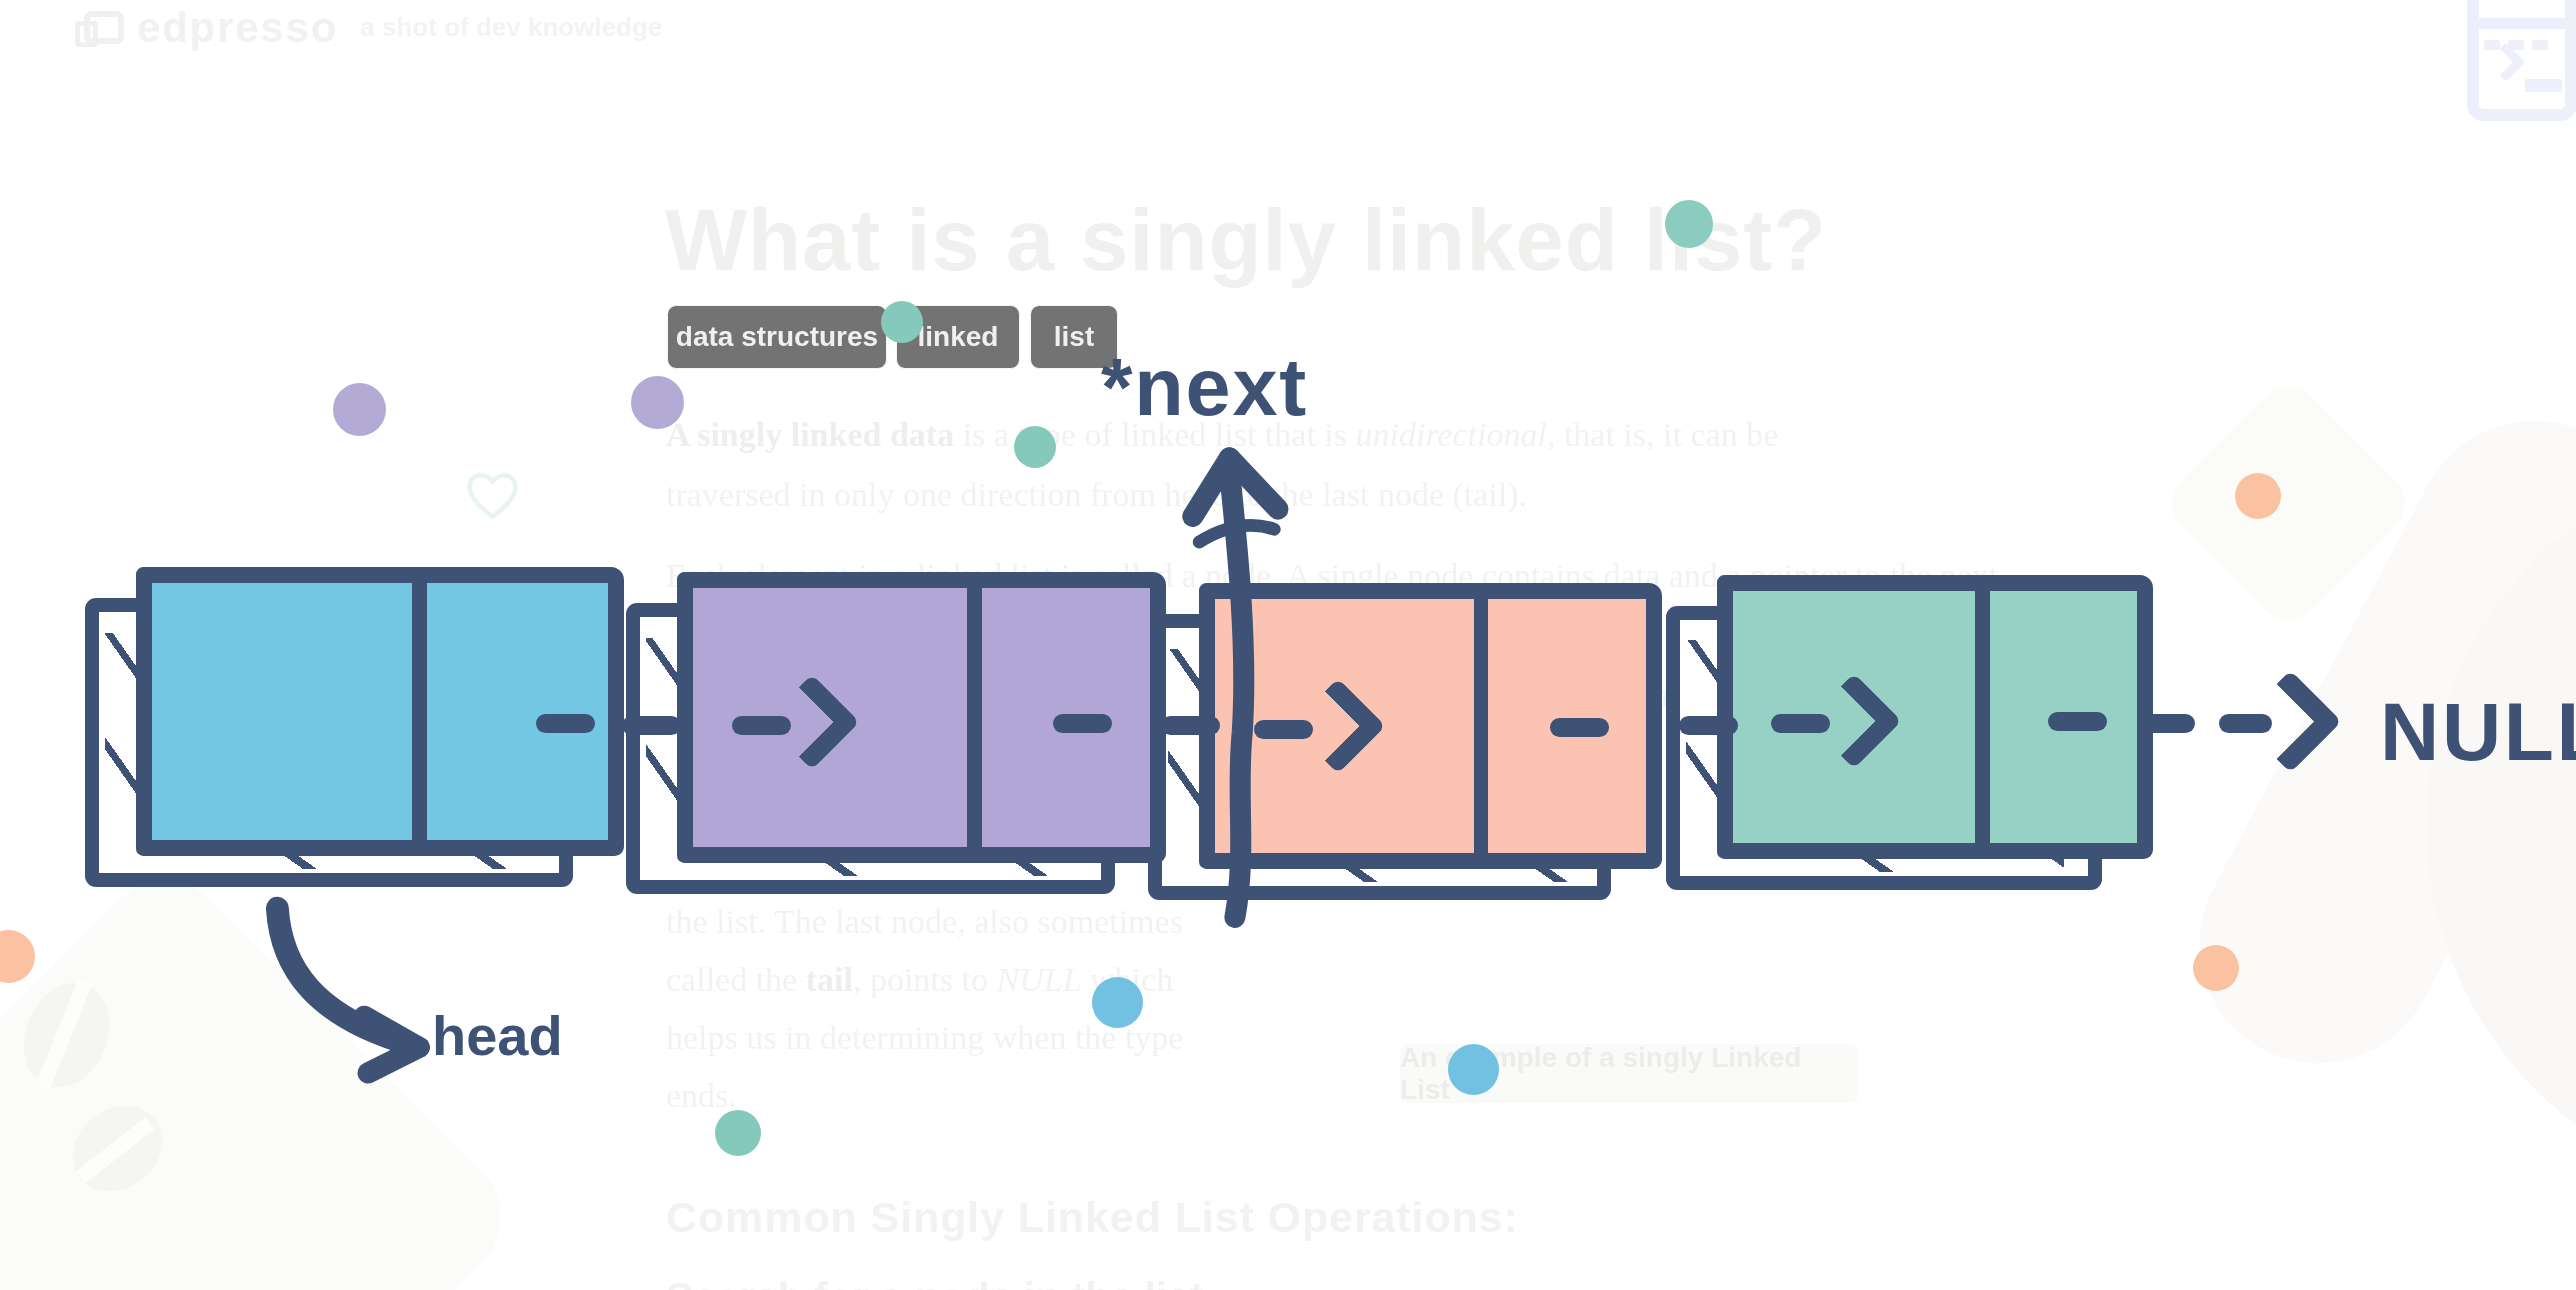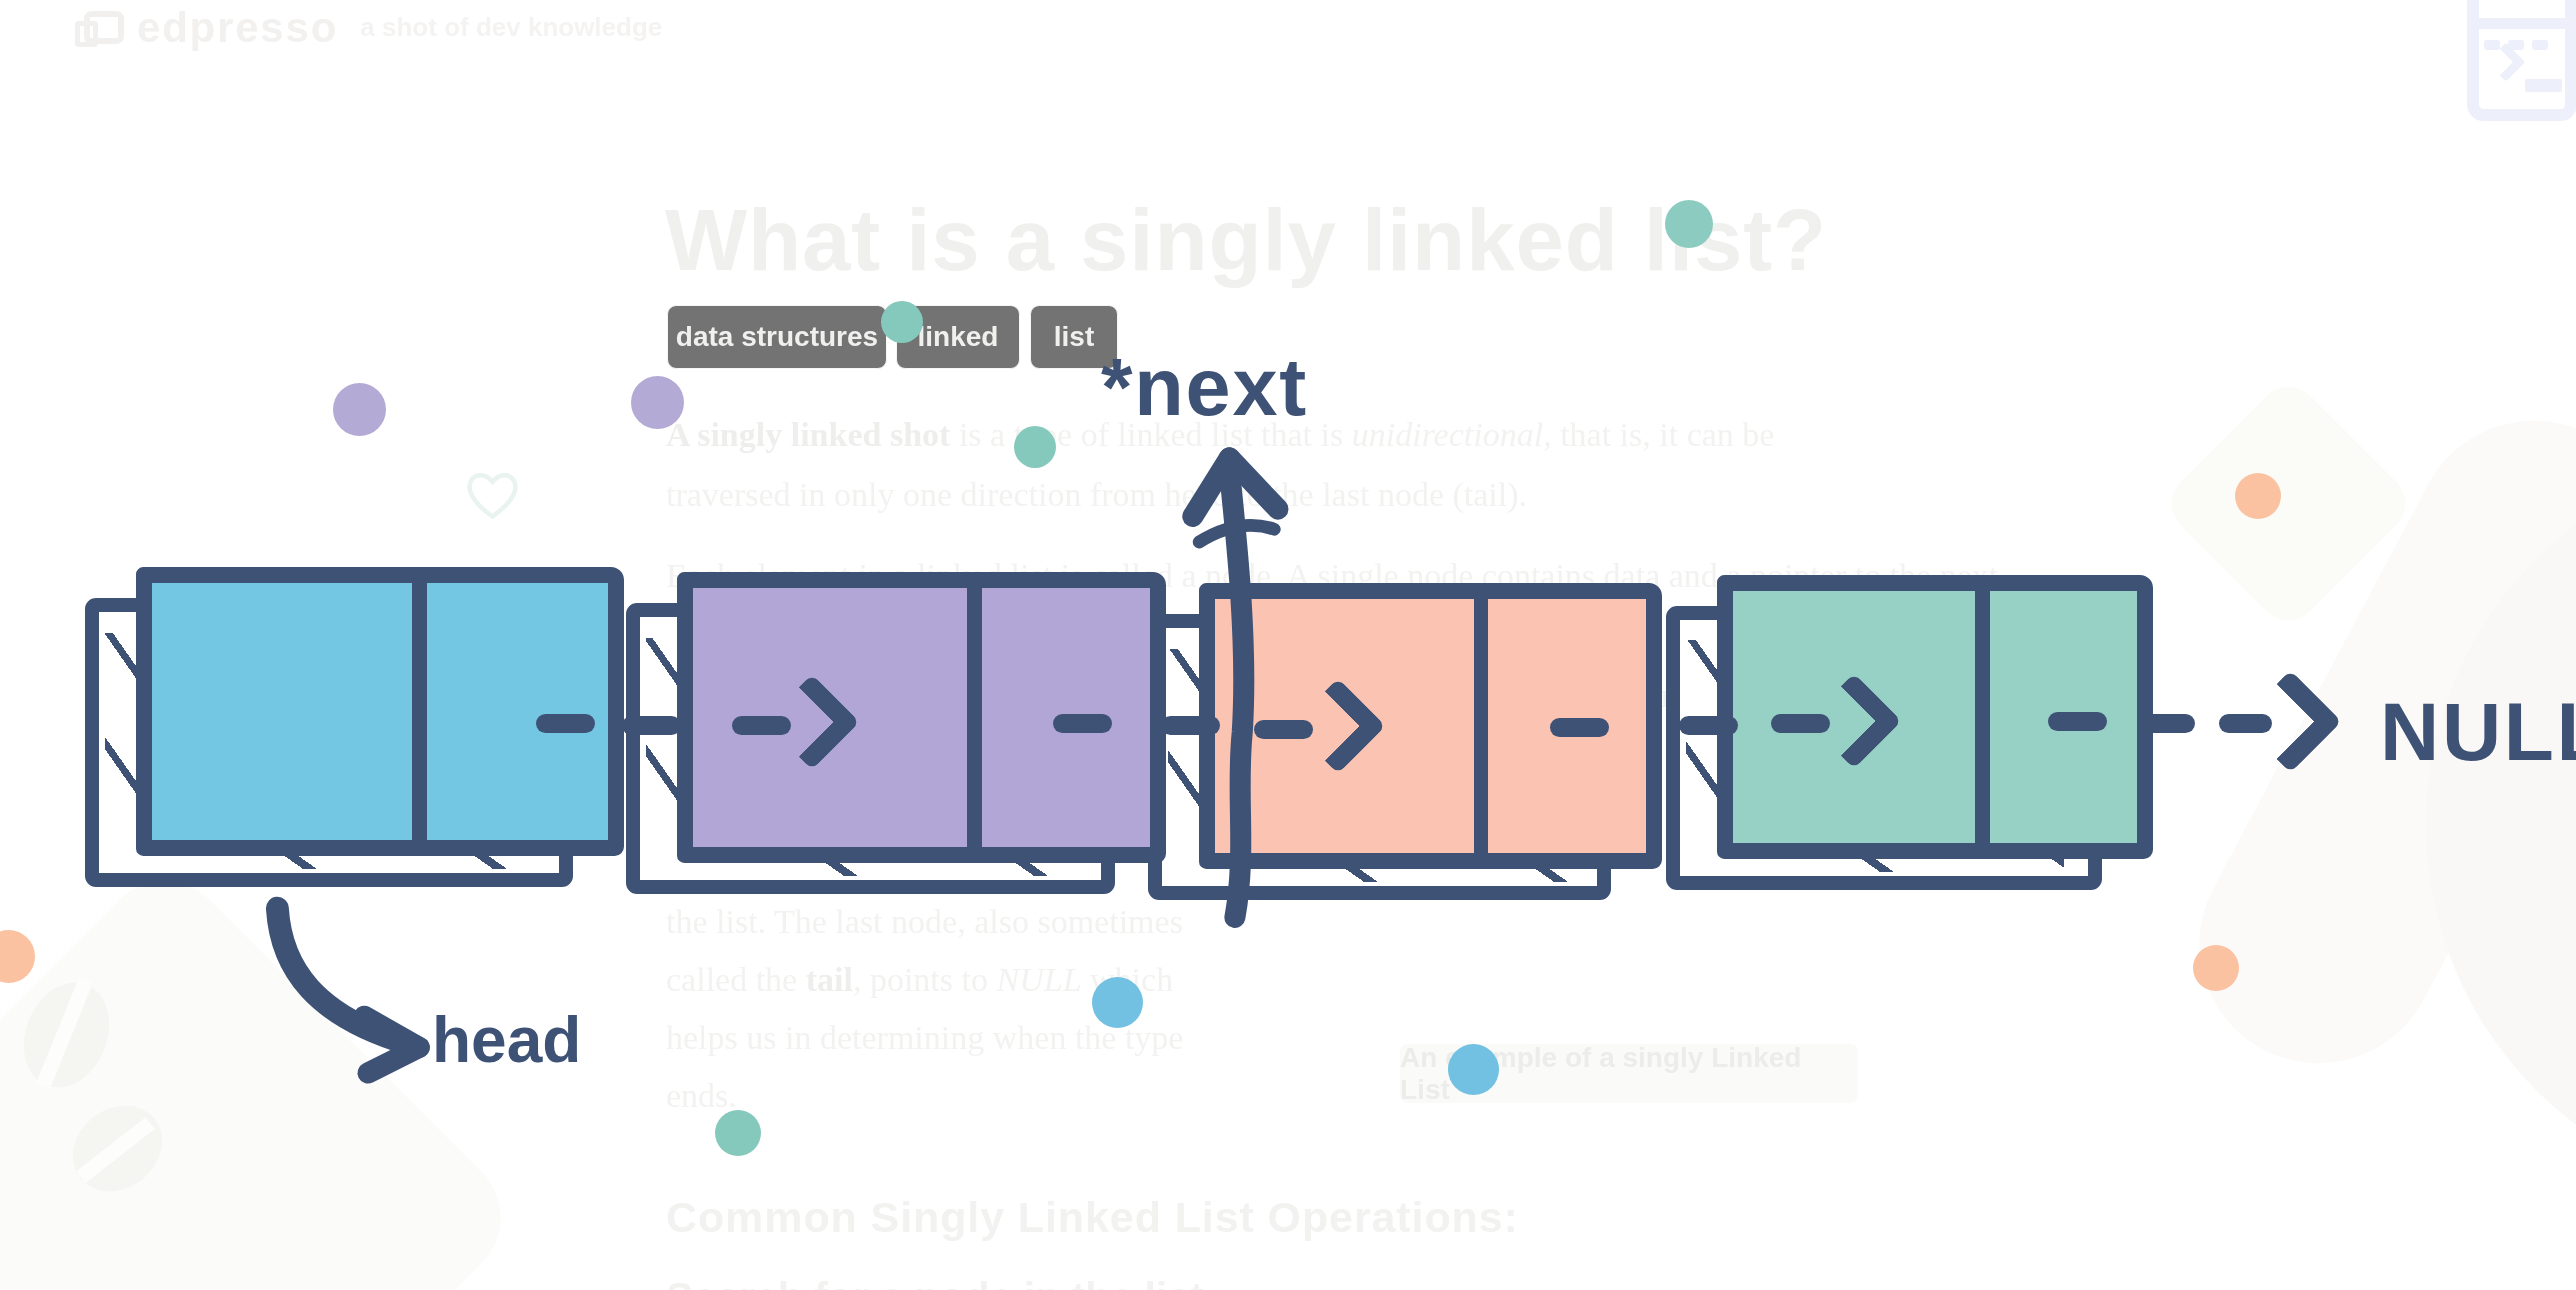--- a/index.html
+++ b/index.html
@@ -54,21 +54,21 @@
      background:repeating-linear-gradient(55deg, transparent 0 59px, var(--navy) 59px 66px); }
   .shadow::after { content:""; position:absolute; left:6%; bottom:3.7px; width:88%; height:27.5px;
      background:repeating-linear-gradient(35deg, transparent 0 101px, var(--navy) 101px 109px); }
   .node { position:absolute; border:16.5px solid var(--navy); border-radius:7.3px 13px 9.2px 7.3px; }
   .divider { position:absolute; top:-5.5px; bottom:-5.5px; width:14.6px; background:var(--navy); border-radius:5.5px; }
   .node-label { position:absolute; left:0; top:0; width:58%; height:100%; display:flex; align-items:center; justify-content:center; font-size:60px; font-weight:bold; color:var(--navy); letter-spacing:0.9px; }
   .dash { position:absolute; height:19px; background:var(--navy); border-radius:10px; }
   .chev { position:absolute; width:68px; height:68px; border-top:19px solid var(--navy); border-right:19px solid var(--navy); border-radius:9.2px; transform:rotate(45deg); }
   .lbl { position:absolute; font-weight:bold; color:var(--navy);text-align:center; }
   .next-lbl { left:1101px; top:341px; font-size:81px; letter-spacing:1.8px; }
-  .head-lbl { left:432px; top:1003px; font-size:64px; }
+  .head-lbl { left:432px; top:1003px; font-size:56px; }
   .null-lbl { left:2380px; top:685px; font-size:82px; letter-spacing:2.7px; }
   svg.overlay { position:absolute; left:0; top:0; pointer-events:none; }
 </style>
 </head>
 <body>
 
 <div id="stage">
 
   <div class="soft tile-bl"></div>
   <div class="bean" style="left:26px; top:981px; width:81px; height:108px; transform:rotate(22deg);"></div>
@@ -93,21 +93,21 @@
   <div class="term-chev"></div>
   <div class="term-us"></div>
 
   <div class="abs page-title">What is a singly linked list?</div>
 
   <div class="tag" style="left:667px; width:220px;">data structures</div>
   <div class="tag" style="left:896px; width:124px;">linked</div>
   <div class="tag" style="left:1030px; width:88px;">list</div>
 
   <div class="abs serif p1">
-    <div><b>A singly linked shot</b><span> is a type of linked list that is </span><i>unidirectional</i><span>, that is, it can be</span></div>
+    <div><b>A singly linked data</b><span> is a type of linked list that is </span><i>unidirectional</i><span>, that is, it can be</span></div>
     <div>traversed in only one direction from head to the last node (tail).</div>
   </div>
 
   <div class="abs serif p2">Each element in a linked list is called a node. A single node contains data and a pointer to the next node which helps in maintaining the structure of the list. The first node is called the head; it is the starting point of the list. The last node, also sometimes called the tail, points to NULL which helps us in determining when the list ends.</div>
 
   <div class="abs serif p3">
     <div>the list. The last node, also sometimes</div>
     <div><span>called the </span><b>tail</b><span>, points to </span><i>NULL</i><span> which</span></div>
     <div>helps us in determining when the type</div>
     <div>ends.</div>

